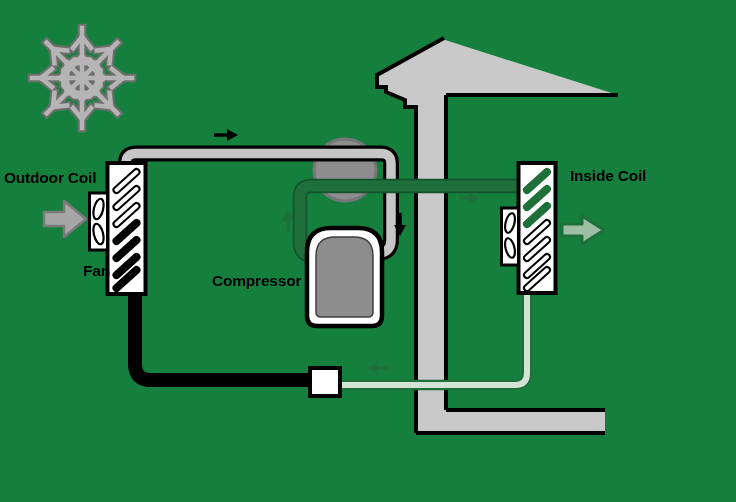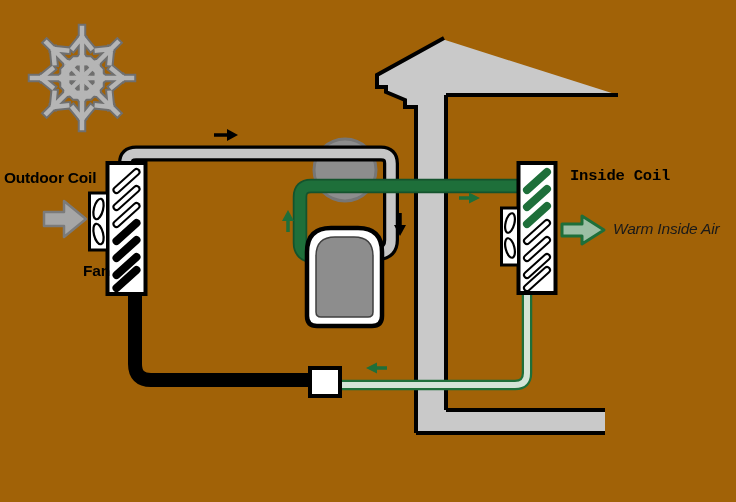--- a/index.html
+++ b/index.html
@@ -1,17 +1,17 @@
 <!DOCTYPE html>
 <html style="--pipe-green: #1e6f3a; --pipe-green-dark: #14532d; --pipe-light-fill: #d3e4d7; --pipe-gray-fill: #c6c6c6; --structure-gray: #c9c9c9; --component-gray: #8d8d8d; --arrow-gray: #a6a6a6; --arrow-gray-edge: #7b7b7b; --warm-arrow-fill: #9cbfa5; --snowflake-gray: #b5b5b5; --snowflake-edge: #6f6f6f; --line-black: #000000;"><head>
 <meta charset="utf-8">
 <style>
   html,body{margin:0;padding:0;background:#ffffff;}
   .canvas{
-    position:relative;width:736px;height:502px;background:#a16207;overflow:hidden;
+    position:relative;width:736px;height:502px;background:#15803d;overflow:hidden;
     font-family:"Liberation Sans", sans-serif;
   }
   .canvas svg{position:absolute;left:0;top:0;}
   .label{
     position:absolute;color:#000;font-weight:bold;font-size:15.5px;
     white-space:nowrap;letter-spacing:-0.2px;
   }
   .label.italic{font-weight:normal;font-style:italic;color:#1a1a1a;}
   
   .struct-fill{fill:var(--structure-gray);stroke:none;}
@@ -188,16 +188,16 @@
       <line class="arr-green" x1="387" y1="368" x2="377" y2="368"></line>
       <polygon class="arr-green-head" points="377,362.5 366,368 377,373.5"></polygon>
     </g>
 
     <polygon class="big-arrow-gray" points="44,212 64,212 64,201 86,219 64,237 64,226 44,226"></polygon>
     <polygon class="big-arrow-warm" points="562,224 582,224 582,216 604,230 582,244 582,236 562,236"></polygon>
   </svg>
 
   <div class="label" style="left:4px;top:169px;">Outdoor Coil</div>
   <div class="label" style="left:83px;top:262px;">Fan</div>
-  <div class="label" style="left:570px;top:167px;font-family:Liberation Mono, monospace;">Inside Coil</div>
-  <div class="label italic" style="left:613px;top:220px;">Warm Inside Air</div>
+  <div class="label" style="left:212px;top:272px;">Compressor</div>
+  <div class="label" style="left:570px;top:167px;">Inside Coil</div>
 
 </div>
 
 </body></html>

